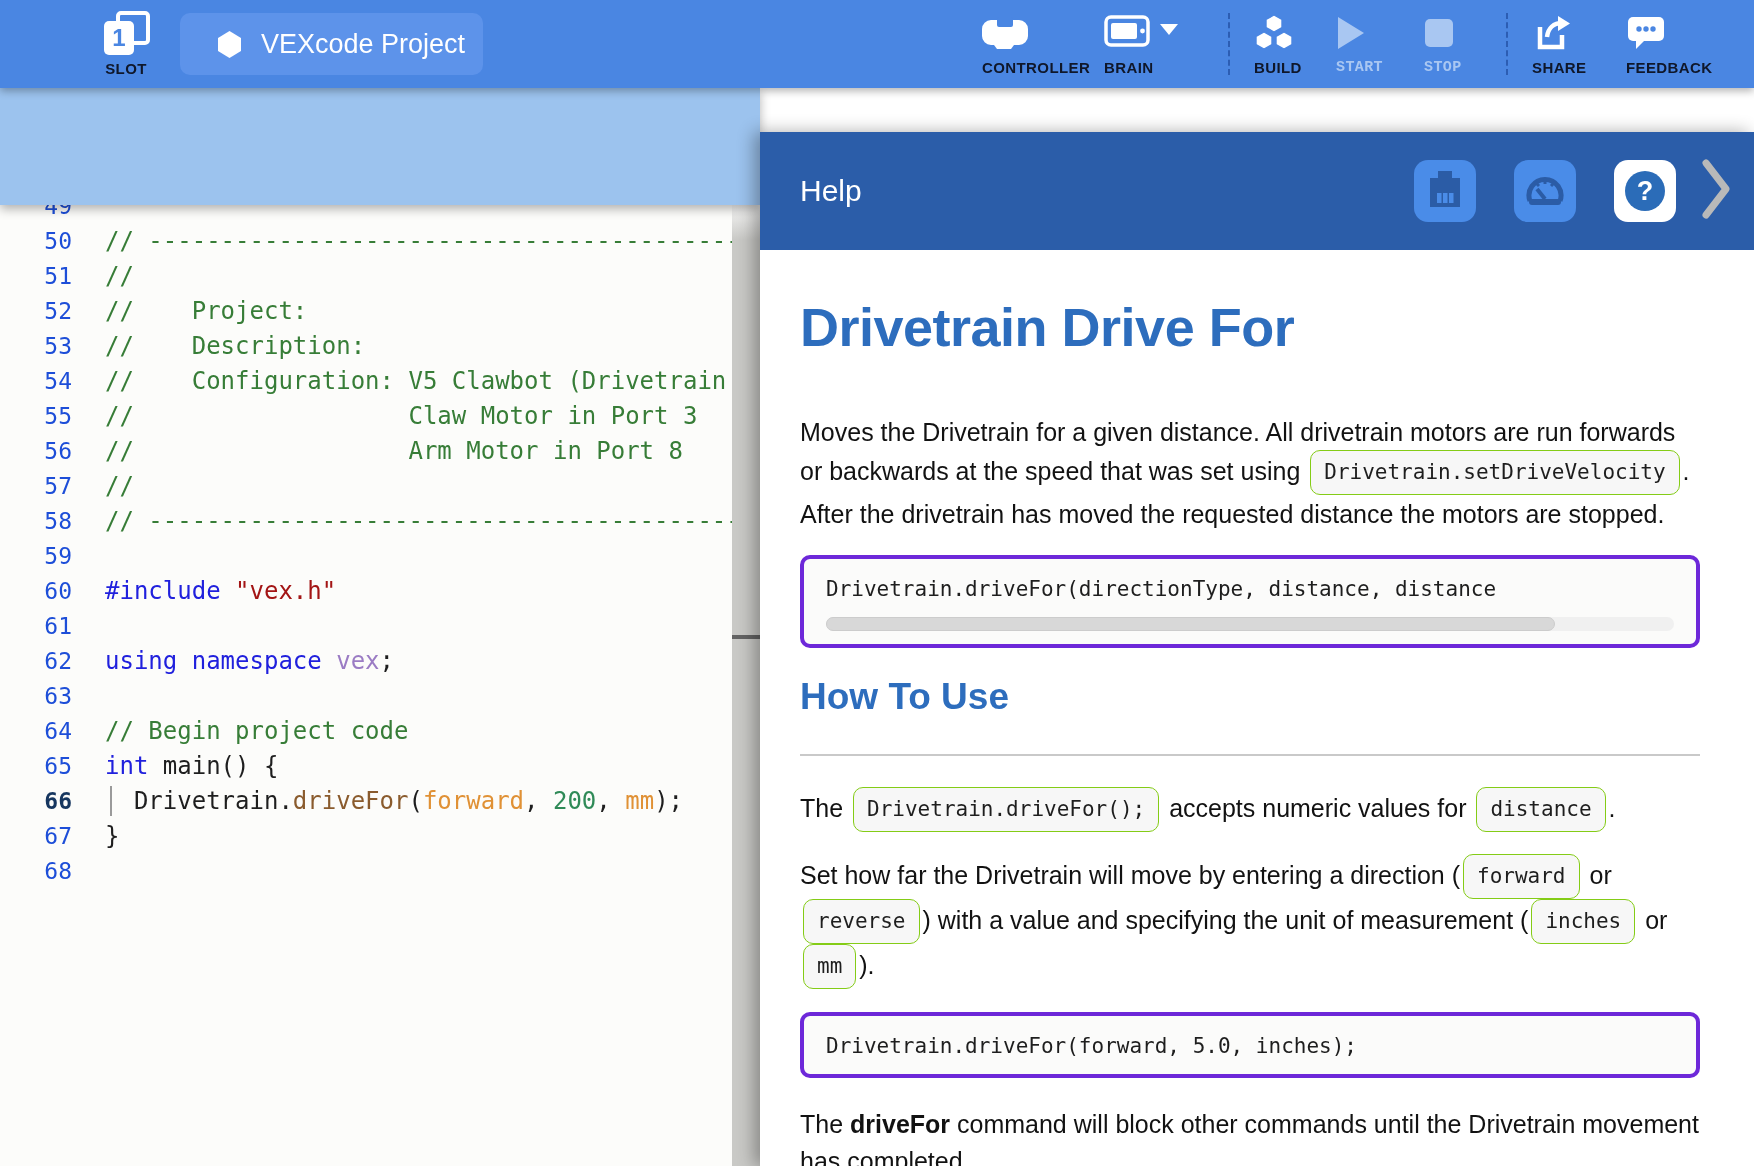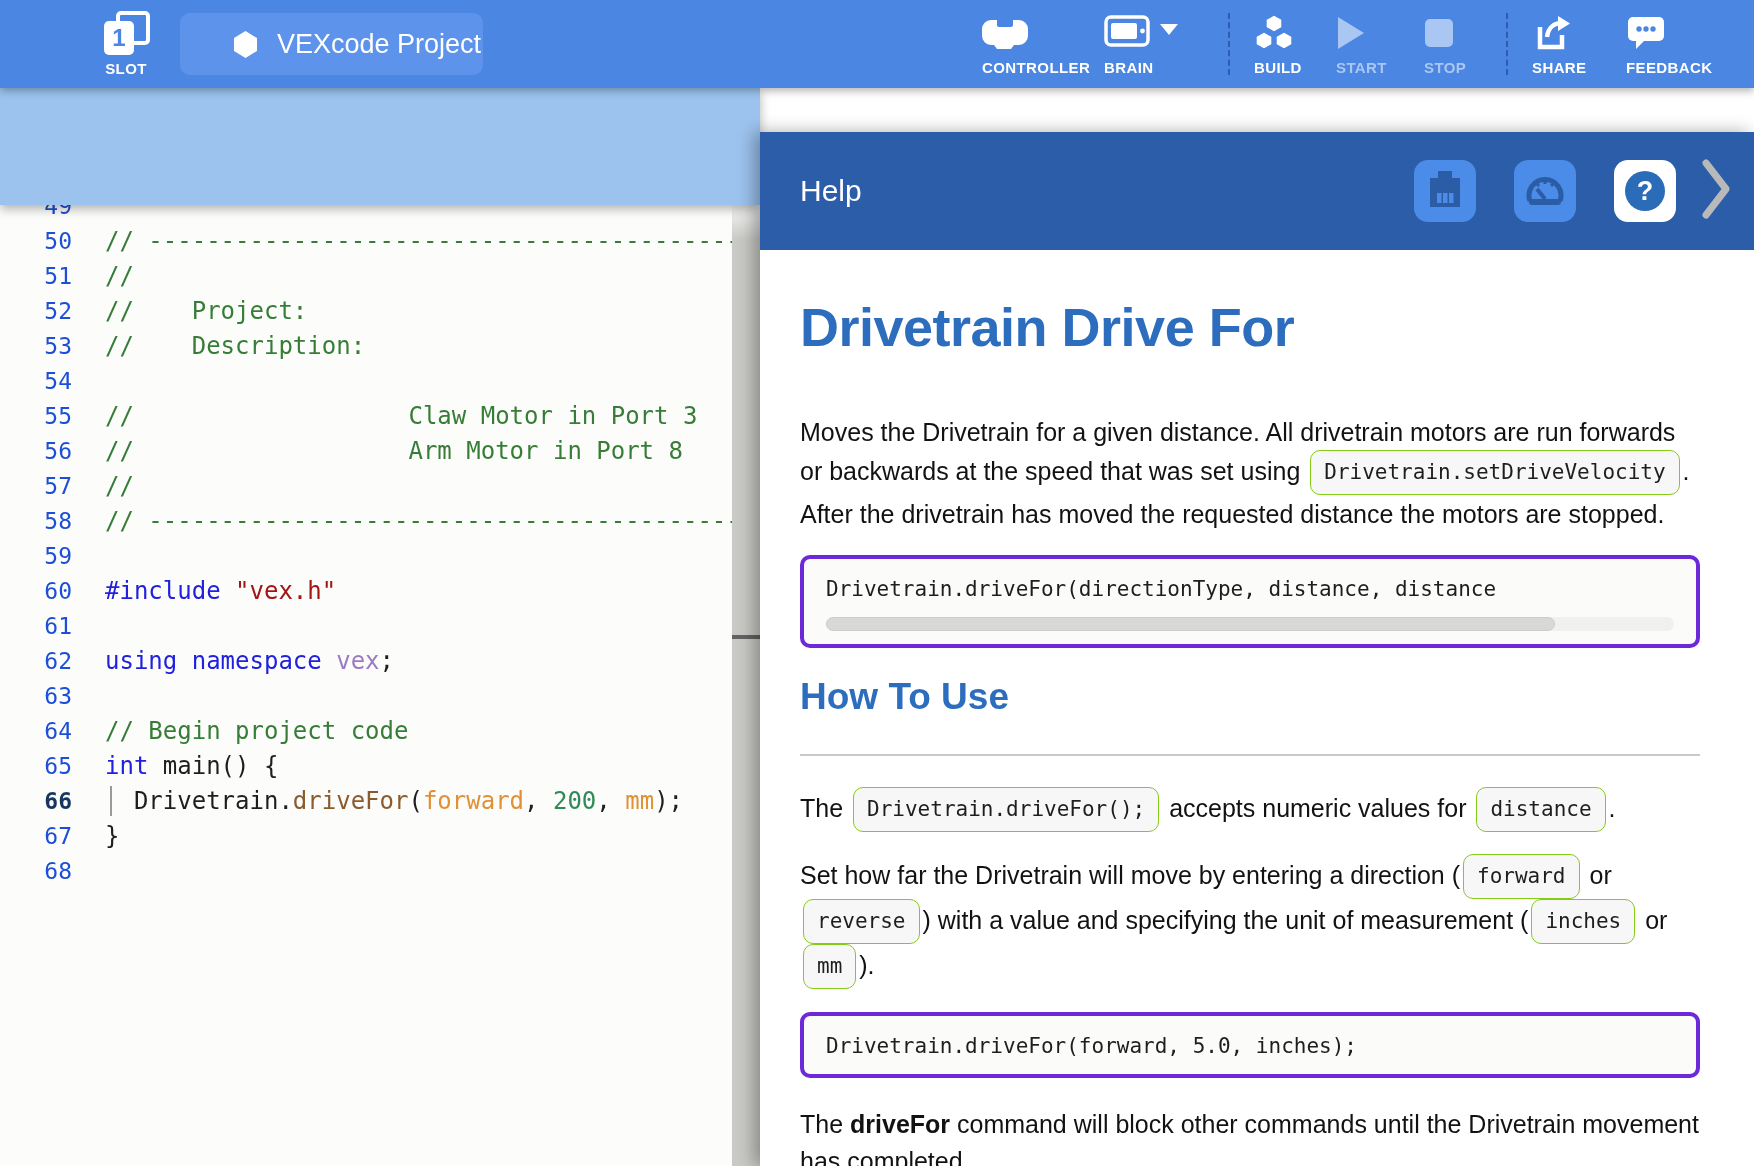--- a/index.html
+++ b/index.html
@@ -6,36 +6,36 @@
   body{
     width:1754px;height:1166px;overflow:hidden;position:relative;
     font-family:"Liberation Sans",sans-serif;background:#fff;
   }
   
   .toolbar{
     position:absolute;top:0;left:0;right:0;height:88px;
     background:var(--toolbar_blue);z-index:40;display:flex;align-items:center;
     box-shadow:0 3px 8px rgba(0,0,0,.30);
   }
-  .tb-label{color:#ffffff;font-size:15px;font-weight:bold;letter-spacing:.4px;margin-top:5px;text-align:center;}
+  .tb-label{color:#0f172a;font-size:15px;font-weight:bold;letter-spacing:.4px;margin-top:5px;text-align:center;}
   .slot{margin-left:102px;display:flex;flex-direction:column;align-items:center;cursor:pointer;}
   .slot-ic{position:relative;width:48px;height:44px;}
   .slot-back{position:absolute;right:0;top:0;width:26px;height:26px;border:4px solid #fff;border-radius:5px;}
   .slot-front{position:absolute;left:2px;bottom:0;width:30px;height:34px;background:#fff;border-radius:5px;
     display:flex;align-items:center;justify-content:center;color:var(--toolbar_blue);font-weight:bold;font-size:24px;font-family:"Liberation Sans",sans-serif;}
   .project-btn{
     margin-left:30px;height:62px;width:303px;background:var(--project_btn_blue);border-radius:10px;
-    display:flex;align-items:center;padding-left:52px;box-sizing:border-box;cursor:pointer;
+    display:flex;align-items:center;padding-left:36px;box-sizing:border-box;cursor:pointer;
   }
   .project-btn .hex{display:flex;margin-right:18px;}
   .project-btn .pname{color:#fff;font-size:27px;font-weight:500;}
   .tb-right{margin-left:auto;display:flex;align-items:flex-start;padding-right:20px;}
   .tbi{display:flex;flex-direction:column;align-items:flex-start;cursor:pointer;}
   .tbi .ic{height:42px;display:flex;align-items:center;justify-content:center;}
-  .tbi.disabled .tb-label{color:var(--disabled_blue);}
+  .tbi.disabled .tb-label{color:var(--disabled_blue);font-family:Liberation Mono, monospace;}
   .tbsep{border-left:2px dashed rgba(20,60,140,.55);height:62px;margin:0 24px;align-self:center;}
   .w-controller{width:122px;}
   .w-brain{width:100px;}
   .w-build{width:68px;margin-right:14px;}
   .w-start{width:70px;margin-right:18px;}
   .w-stop{width:58px;}
   .w-share{width:78px;margin-right:16px;}
   .w-feedback{width:108px;}
   .brain-row{display:flex;align-items:center;}
   .caret{width:0;height:0;border-left:9px solid transparent;border-right:9px solid transparent;border-top:11px solid #fff;margin-left:10px;margin-bottom:8px;}
@@ -216,20 +216,21 @@
         <div class="line">
           <span class="ln">52</span>
           <span class="lc"><span class="tk-comment">//    Project:</span></span>
         </div>
         <div class="line">
           <span class="ln">53</span>
           <span class="lc"><span class="tk-comment">//    Description:</span></span>
         </div>
         <div class="line">
           <span class="ln">54</span>
+          <span class="lc"><span class="tk-comment">//    Configuration: V5 Clawbot (Drivetrain</span></span>
         </div>
         <div class="line">
           <span class="ln">55</span>
           <span class="lc"><span class="tk-comment">//                   Claw Motor in Port 3</span></span>
         </div>
         <div class="line">
           <span class="ln">56</span>
           <span class="lc"><span class="tk-comment">//                   Arm Motor in Port 8</span></span>
         </div>
         <div class="line">

